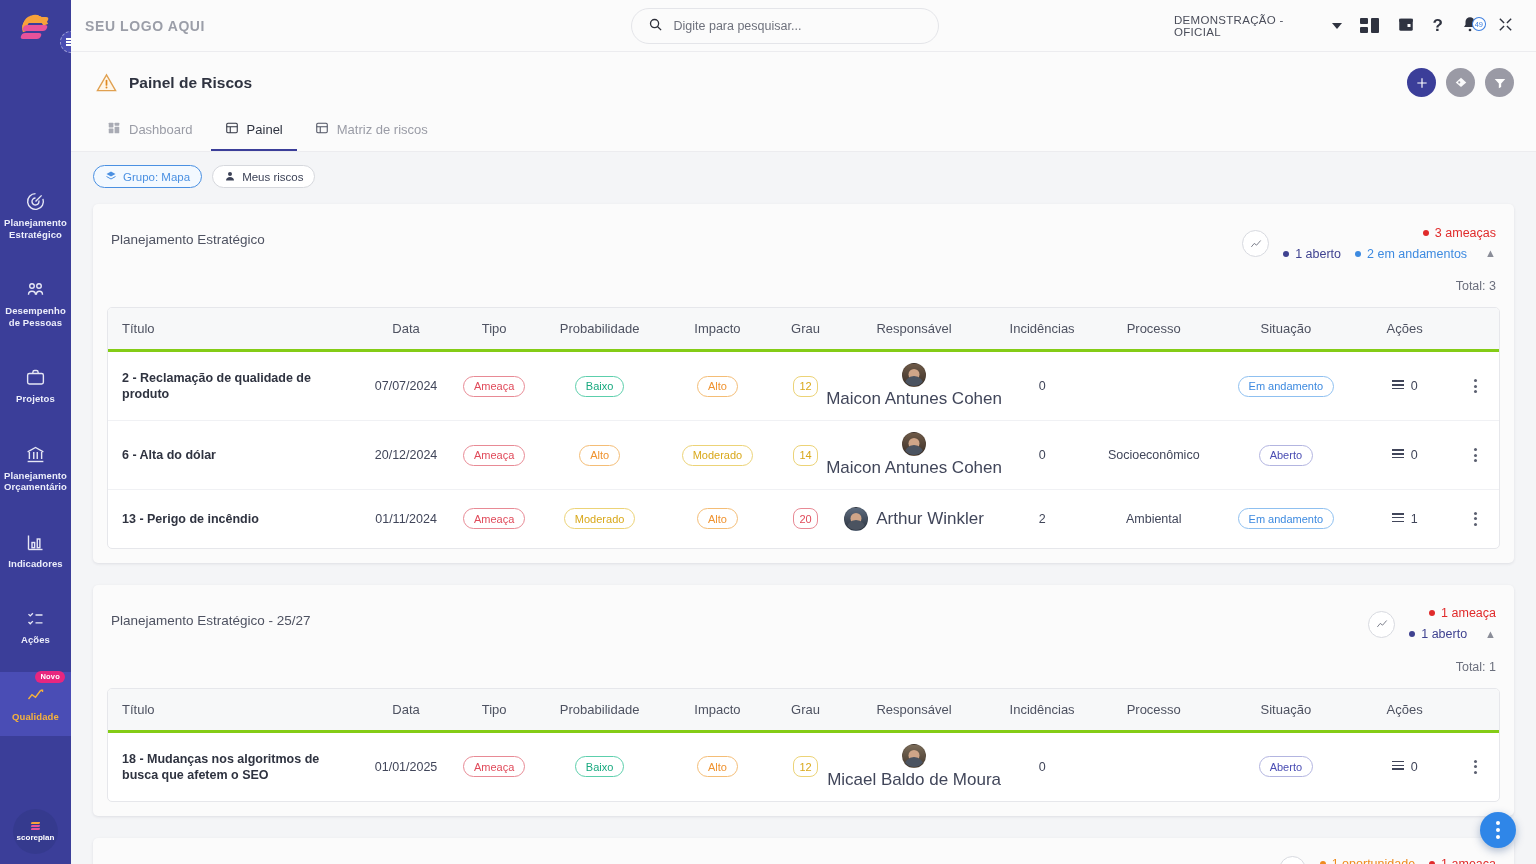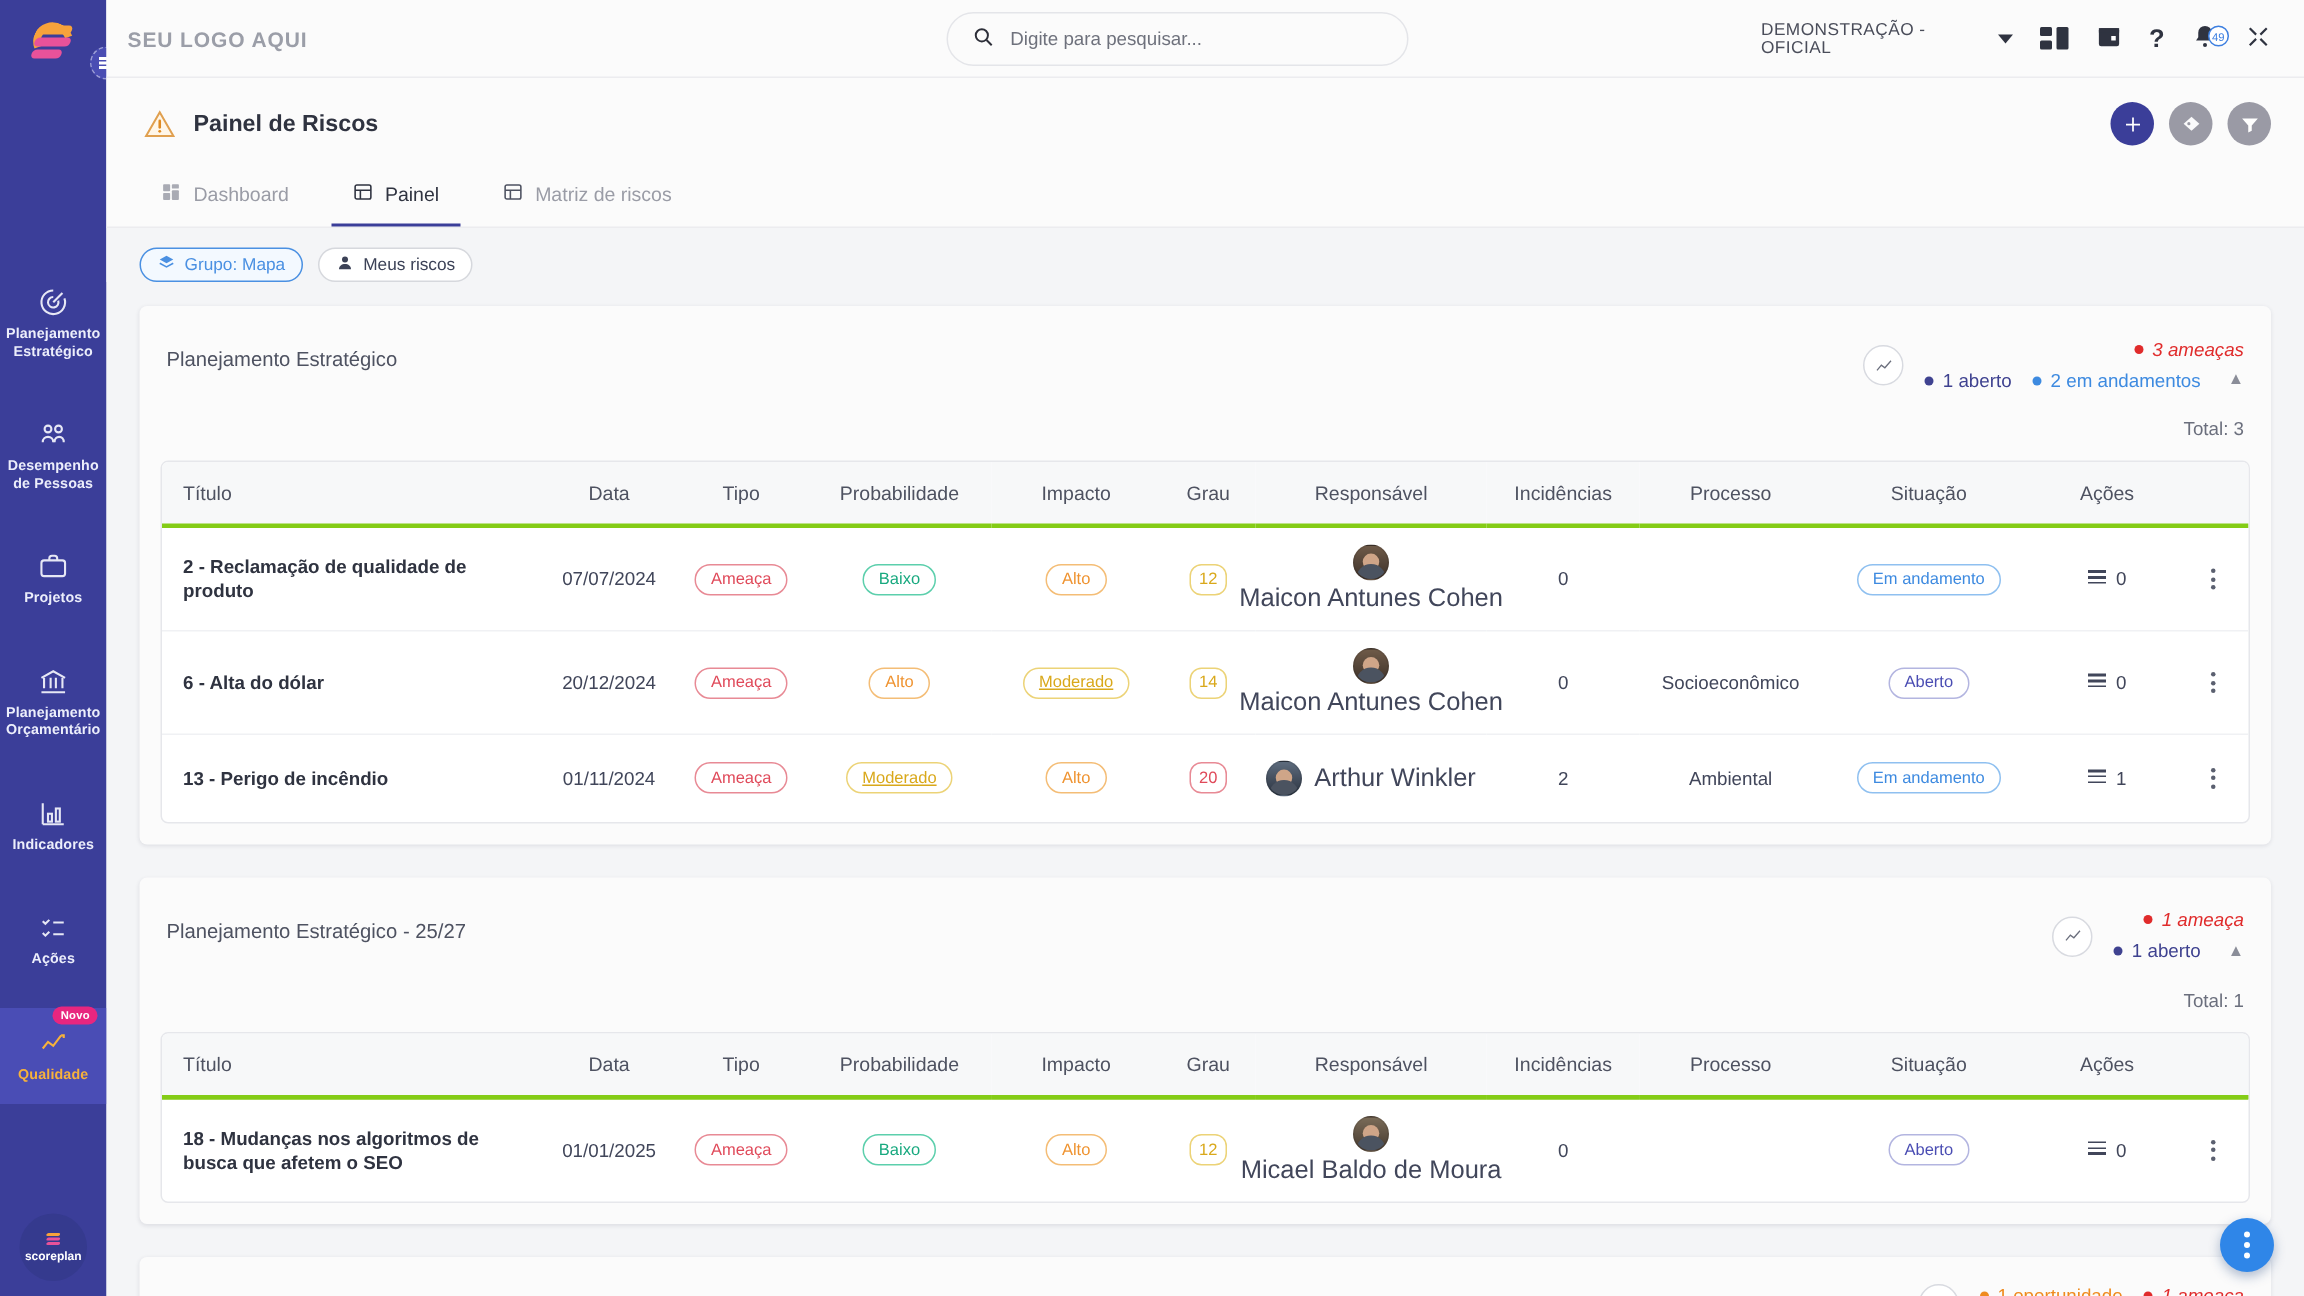--- a/index.html
+++ b/index.html
@@ -118,21 +118,21 @@
   .page-title { font-size: 15.5px; font-weight: 700; color: #2f3340; }
   .head-actions { margin-left: auto; display: flex; gap: 10px; }
   .round-btn {
     width: 29px; height: 29px; border-radius: 50%; display: flex; align-items: center; justify-content: center;
     cursor: pointer;
   }
   .round-btn.primary { background: #3b3e99; }
   .round-btn.muted { background: #9a9aa5; }
   .round-btn svg { fill: #fff; }
 
-  .tabs { display: flex; gap: 14px; margin-top: 16px; align-items: center; }
+  .tabs { display: flex; gap: 4px; margin-top: 16px; align-items: center; }
   .tab {
     display: flex; align-items: center; gap: 8px; padding: 8px 14px 11px;
     font-size: 13px; color: #9a9ca6; cursor: pointer; border-bottom: 2.5px solid transparent;
   }
   .tab.active { color: #2f3340; font-weight: 400; border-bottom-color: #3b3e99; }
   .tab svg { width: 14px; height: 14px; }
 
   .filters { padding: 13px 22px 0; display: flex; gap: 10px; background: #f4f5f7; }
   .chip {
     height: 23px; padding: 0 11px; border-radius: 12px; border: 1px solid #d6d8dd;
@@ -154,21 +154,21 @@
   .card-head-right { margin-left: auto; display: flex; align-items: flex-start; gap: 14px; }
   .chart-btn {
     width: 27px; height: 27px; border-radius: 50%; border: 1px solid #d8dae0; background: #fff;
     display: flex; align-items: center; justify-content: center; cursor: pointer; margin-top: 8px;
   }
   .chart-btn svg { width: 14px; height: 14px; stroke: #6b6f7d; fill: none; stroke-width: 1.5; }
   .counts { text-align: right; }
   .counts .line { display: flex; align-items: center; justify-content: flex-end; gap: 14px; height: 21px; }
   .cnt { display: flex; align-items: center; gap: 6px; font-size: 12.5px; }
   .cnt .dot { width: 6px; height: 6px; border-radius: 50%; display: block; }
-  .cnt.red { color: #e02b2b; font-style: italic; } .cnt.red .dot { background: #e02b2b; }
+  .cnt.red { color: #e02b2b; } .cnt.red .dot { background: #e02b2b; }
   .cnt.navy { color: #3f4290; text-align: center; } .cnt.navy .dot { background: #3f4290; }
   .cnt.blue { color: #3d8ae0; } .cnt.blue .dot { background: #3d8ae0; }
   .cnt.orange { color: #ef8b1f; } .cnt.orange .dot { background: #ef8b1f; }
   .caret { margin-left: 4px; color: #8a8d98; font-size: 11px; cursor: pointer; line-height: 1; }
   .total { font-size: 12.5px; color: #6b6f7d; text-align: right; margin-top: 15px; }
 
   .tbl-wrap { border: 1px solid #e6e7eb; border-radius: 5px; overflow: hidden; background: #fff; }
   table { width: 100%; border-collapse: collapse; table-layout: fixed; }
   thead th {
     background: #f7f8f9; font-size: 13px; font-weight: 400; color: #4e5261;
@@ -185,21 +185,21 @@
     color: #2f3340; line-height: 16px;
   }
   .pill {
     display: inline-flex; align-items: center; justify-content: center;
     height: 21px; padding: 0 10px; border-radius: 11px; font-size: 11px; border: 1px solid;
     background: #fff;
   }
   .pill.red { color: #e04a5a; border-color: #e88a95; }
   .pill.green { color: #18a97f; border-color: #5ccfac; }
   .pill.orange { color: #ef9330; border-color: #f4bd76; }
-  .pill.yellow { color: #d9a81a; border-color: #ecd377; text-decoration: underline; }
+  .pill.yellow { color: #d9a81a; border-color: #ecd377; }
   .pill.blue { color: #3d8ae0; border-color: #8fc0f0; }
   .pill.navy { color: #4a4db3; border-color: #b3b5e0; }
   .grau {
     display: inline-flex; align-items: center; justify-content: center;
     width: 25px; height: 21px; border-radius: 8px; font-size: 11px; border: 1px solid;
   }
   .grau.yellow { color: #d9a81a; border-color: #ecd377; }
   .grau.red { color: #e04a5a; border-color: #e88a95; }
   .resp { display: flex; flex-direction: column; align-items: center; gap: 2px; }
   .resp.inline { flex-direction: row; gap: 8px; justify-content: center; }

